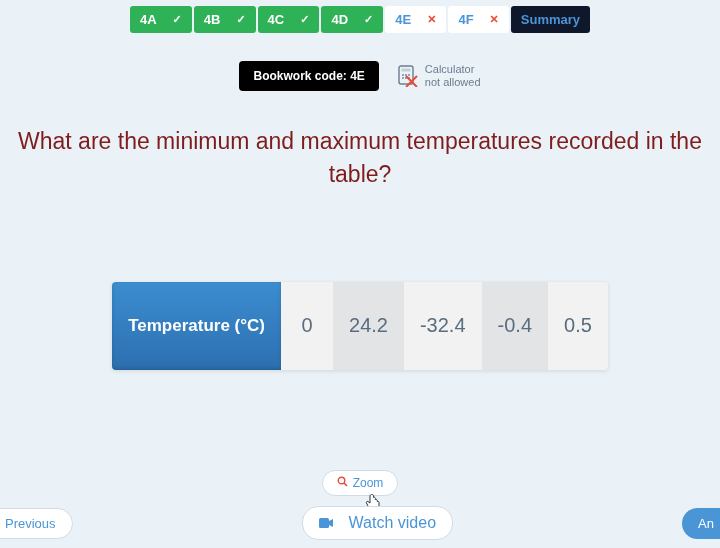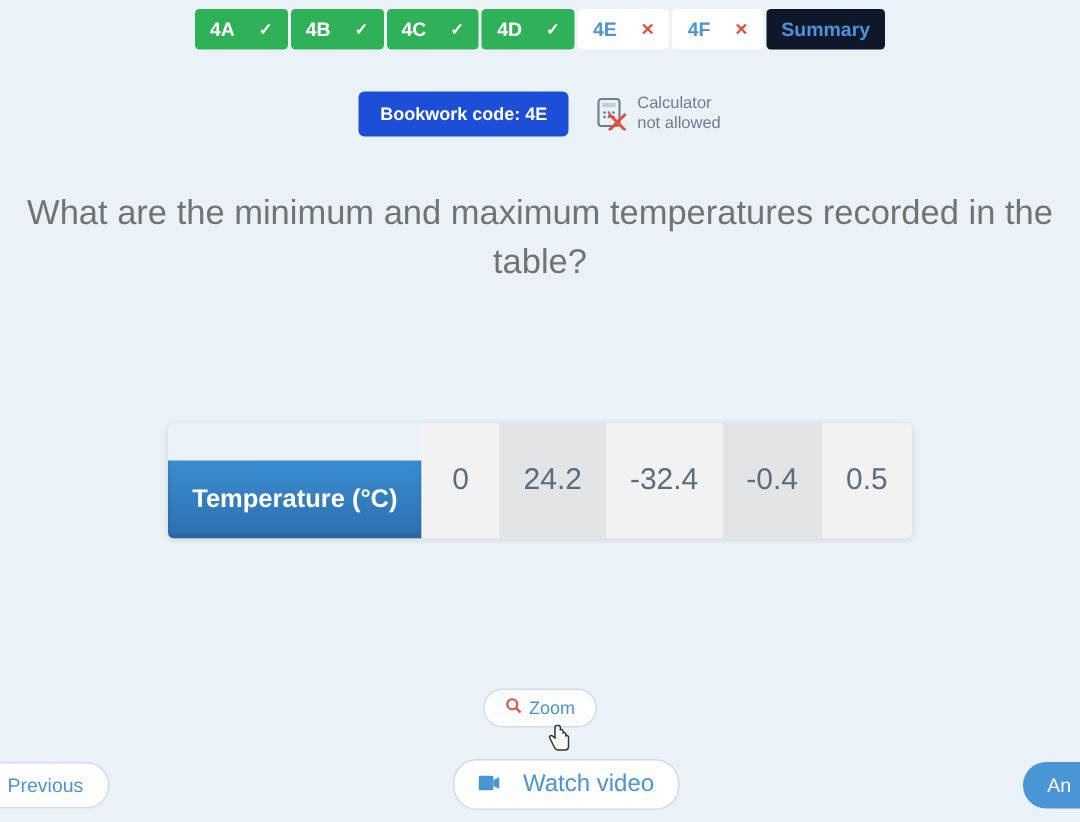--- a/index.html
+++ b/index.html
@@ -43,21 +43,21 @@
     .check { font-size: 11px; }
     .cross { color: #e74c3c; font-size: 11px; font-weight: 700; }
     .info-row {
       display: flex;
       justify-content: center;
       align-items: center;
       gap: 18px;
       margin-top: 28px;
     }
     .bookwork {
-      background: #1d4ed8;
+      background: #000000;
       color: #fff;
       font-size: 12px;
       font-weight: 600;
       padding: 8px 14px;
       border-radius: 4px;
     }
     .calc {
       display: flex;
       align-items: center;
       gap: 6px;
@@ -66,21 +66,21 @@
       line-height: 1.2;
     }
     .calc-icon {
       width: 22px;
       height: 22px;
       position: relative;
     }
     .question {
       text-align: center;
       font-size: 23px;
-      color: #737373;
+      color: #7f1d1d;
       margin-top: 34px;
       padding: 0 8px;
       line-height: 1.45;
       font-weight: 400;
     }
     .table-wrap {
       display: flex;
       justify-content: center;
       margin-top: 90px;
     }
@@ -88,25 +88,24 @@
       display: flex;
       box-shadow: 0 1px 4px rgba(0,0,0,0.12);
       border-radius: 4px;
       overflow: hidden;
     }
     .hdr-cell {
       background: linear-gradient(#3b8dd0, #2d6fb0);
       color: #fff;
       font-weight: 600;
       font-size: 17px;
-      padding: 16px 16px;
+      padding: 34px 16px;
       display: flex;
       align-items: center;
       box-shadow: inset 0 -2px 4px rgba(0,0,0,0.15);
-      margin-top: 25px;
     }
     .val-cell {
       font-size: 20px;
       color: #5a6d7f;
       font-weight: 500;
       padding: 16px 16px;
       display: flex;
       align-items: center;
       justify-content: center;
       min-width: 52px;

